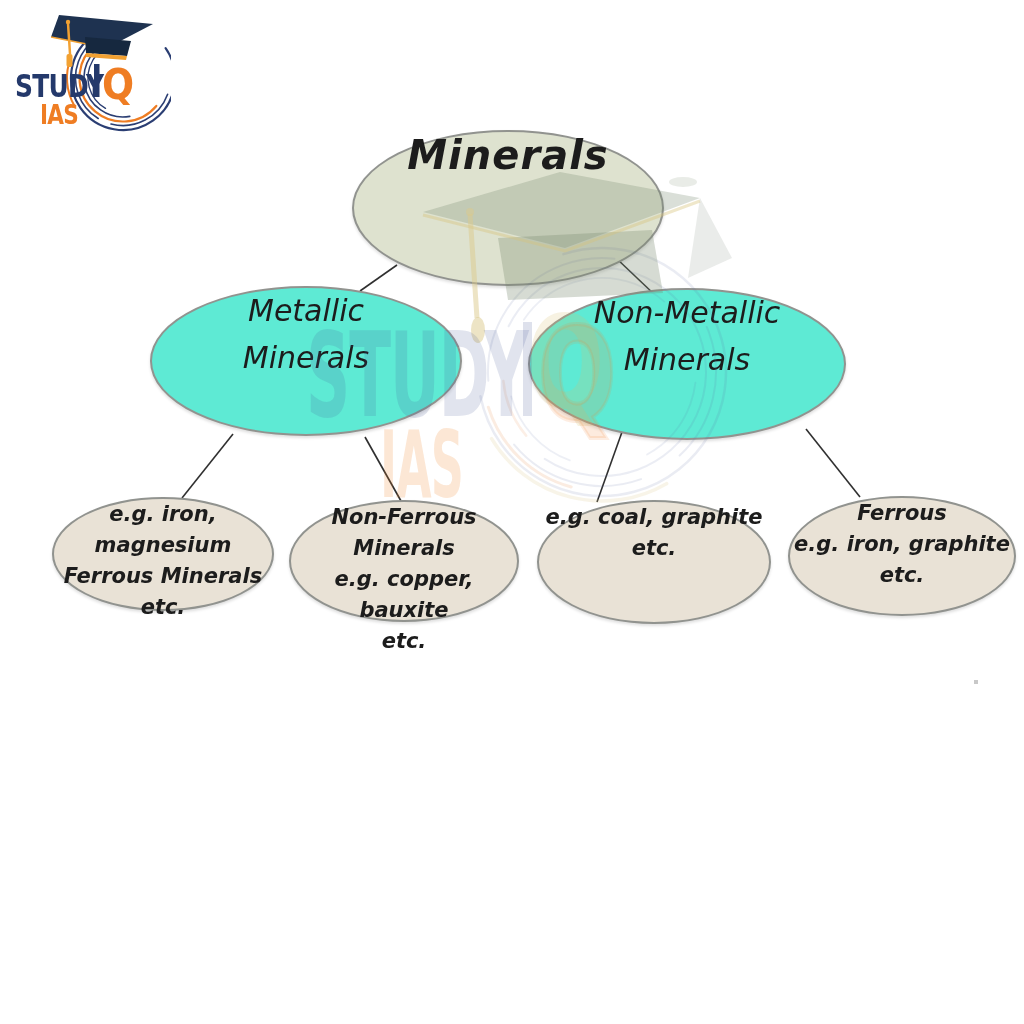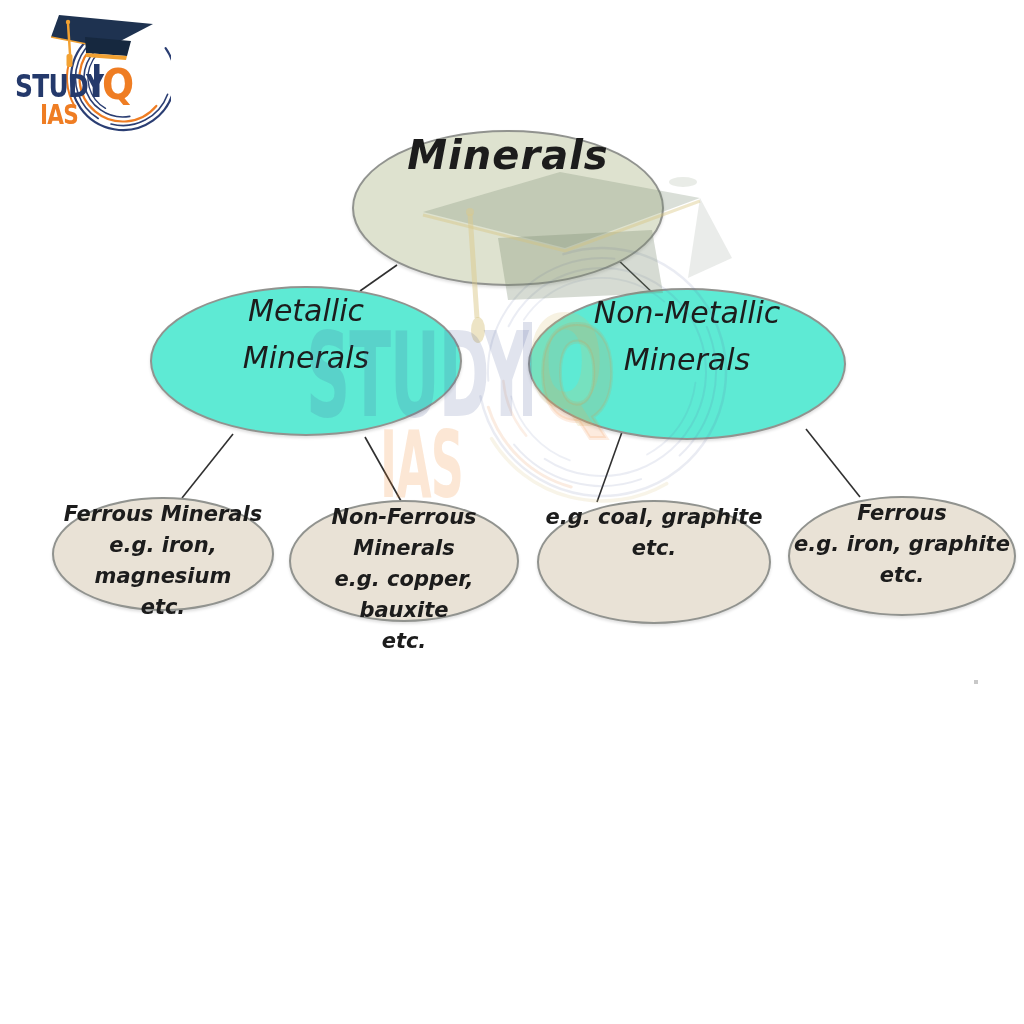--- a/index.html
+++ b/index.html
@@ -75,22 +75,22 @@
     <span>Metallic</span>
     <span>Minerals</span>
   </div>
 
   <div class="node node-branch" id="node-nonmetallic">
     <span>Non-Metallic</span>
     <span>Minerals</span>
   </div>
 
   <div class="node node-leaf" id="node-ferrous">
+    <span>e.g. iron, magnesium</span>
     <span>Ferrous Minerals</span>
-    <span>e.g. iron, magnesium</span>
     <span>etc.</span>
   </div>
 
   <div class="node node-leaf" id="node-nonferrous">
     <span>Non-Ferrous Minerals</span>
     <span>e.g. copper, bauxite</span>
     <span>etc.</span>
   </div>
 
   <div class="node node-leaf" id="node-fuel">

